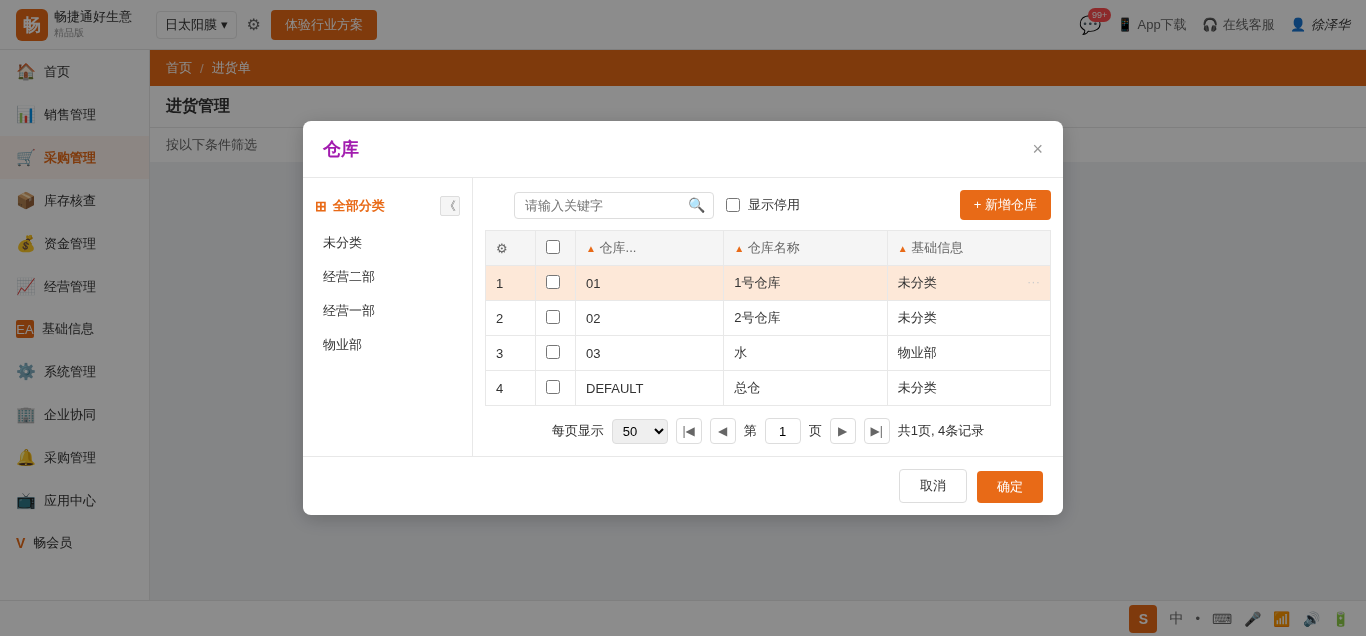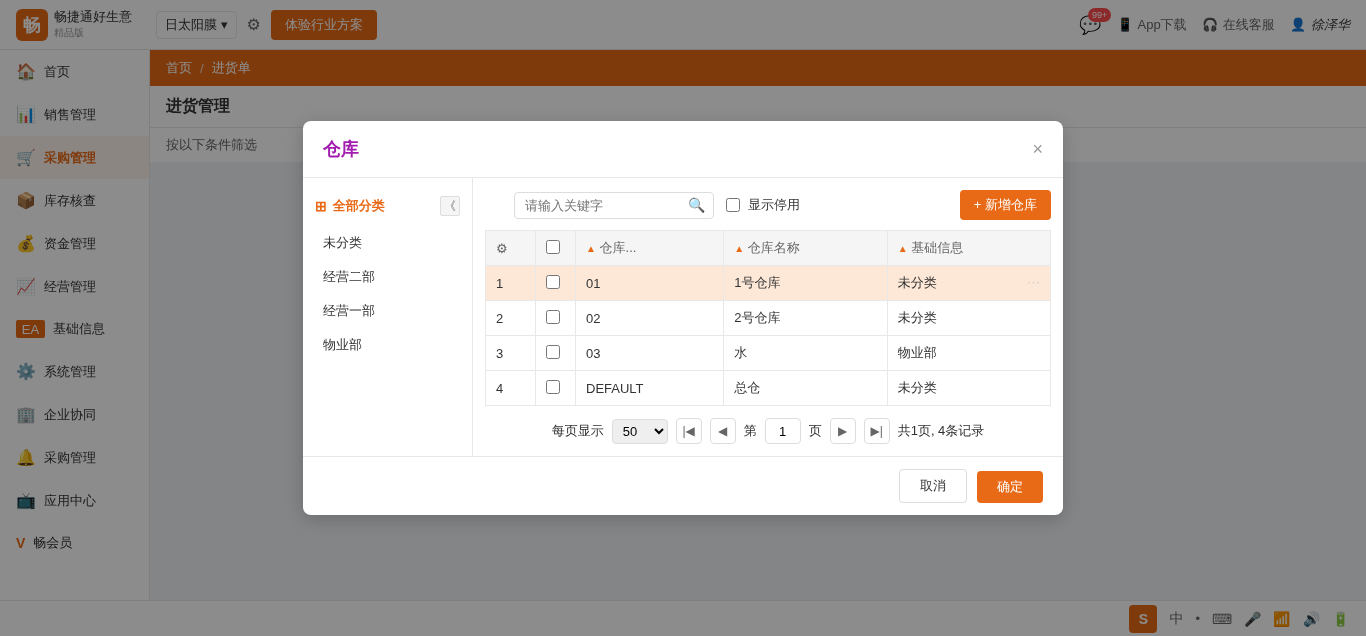--- a/index.html
+++ b/index.html
@@ -280,21 +280,21 @@
   </div>
   <div class="sidebar-item">
     <span class="sidebar-icon">💰</span>
     <span>资金管理</span>
   </div>
   <div class="sidebar-item">
     <span class="sidebar-icon">📈</span>
     <span>经营管理</span>
   </div>
   <div class="sidebar-item">
-    <span class="sidebar-icon" style="font-size:13px;background:#e86a17;color:#fff;width:29px;height:18px;display:flex;align-items:center;justify-content:center;border-radius:2px;">EA</span>
+    <span class="sidebar-icon" style="font-size:13px;background:#e86a17;color:#fff;width:18px;height:18px;display:flex;align-items:center;justify-content:center;border-radius:2px;">EA</span>
     <span>基础信息</span>
   </div>
   <div class="sidebar-item">
     <span class="sidebar-icon">⚙️</span>
     <span>系统管理</span>
   </div>
   <div class="sidebar-item">
     <span class="sidebar-icon">🏢</span>
     <span>企业协同</span>
   </div>

